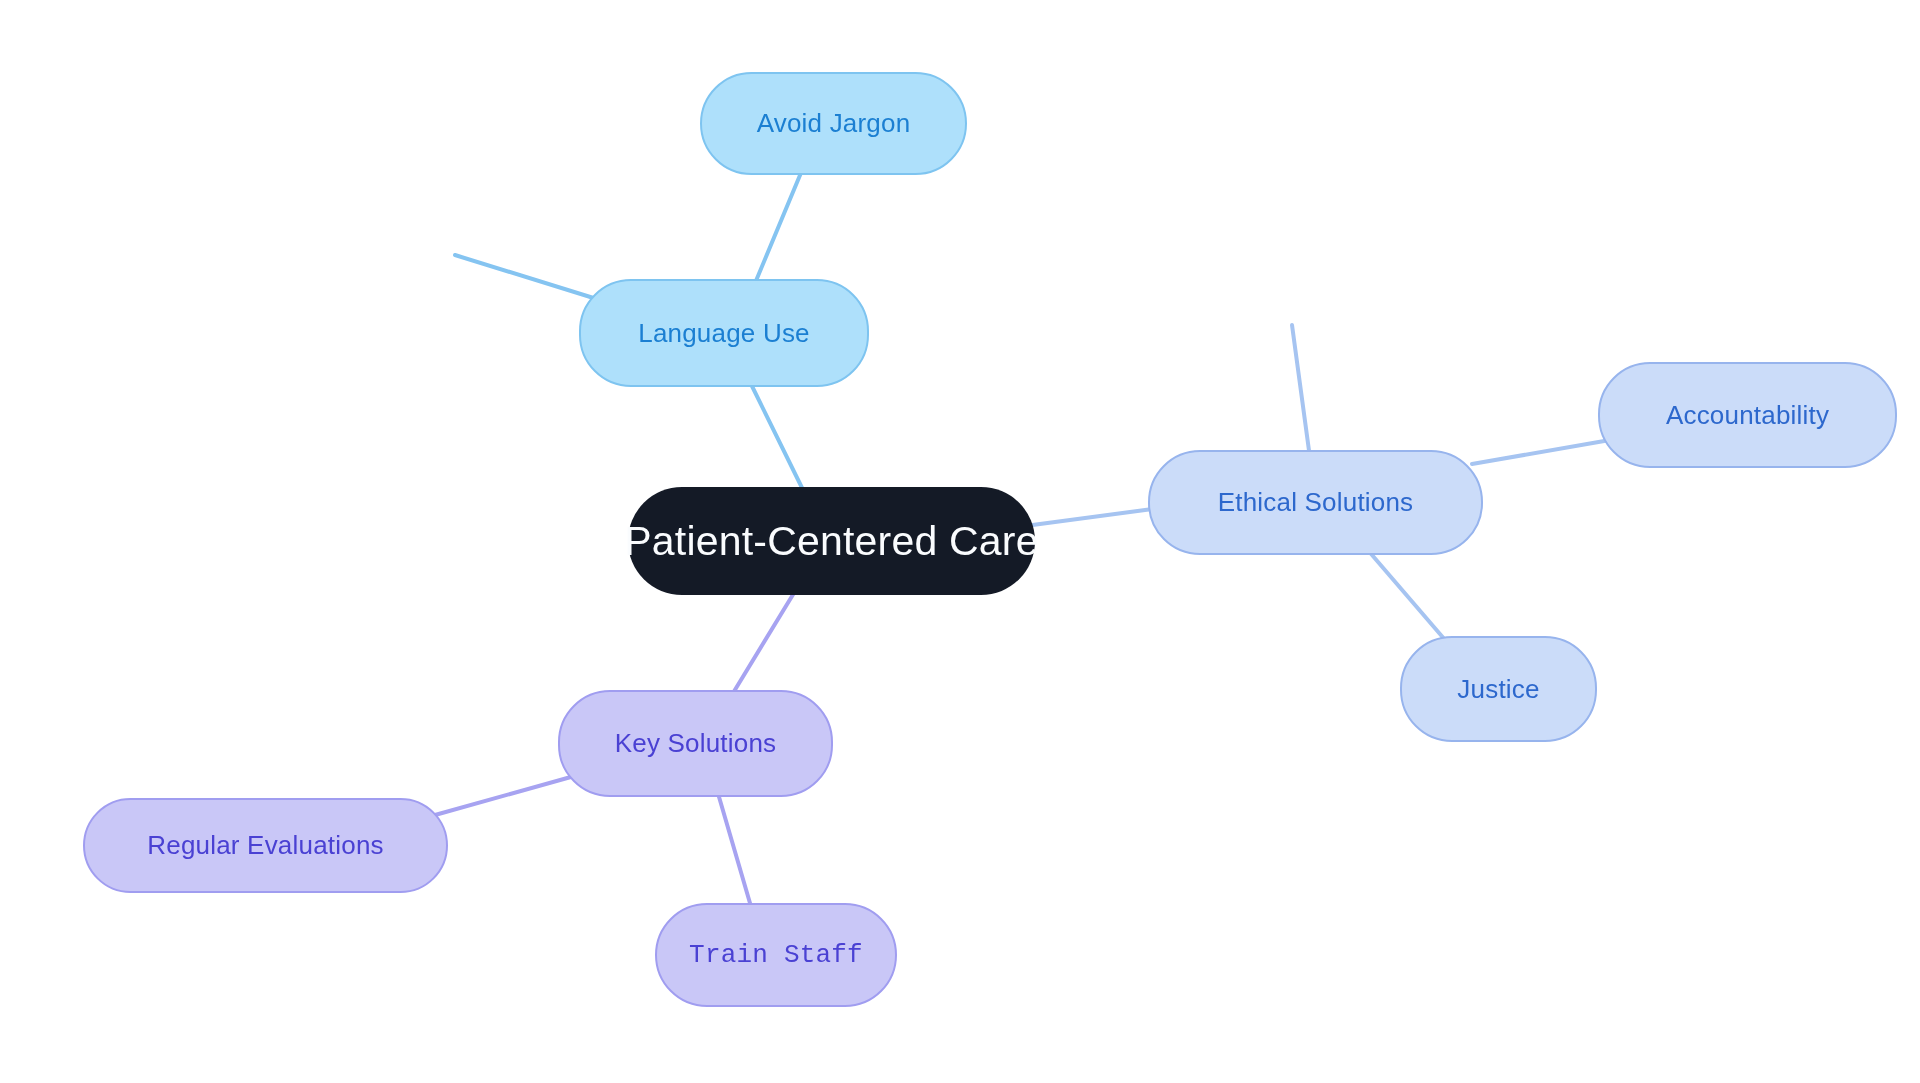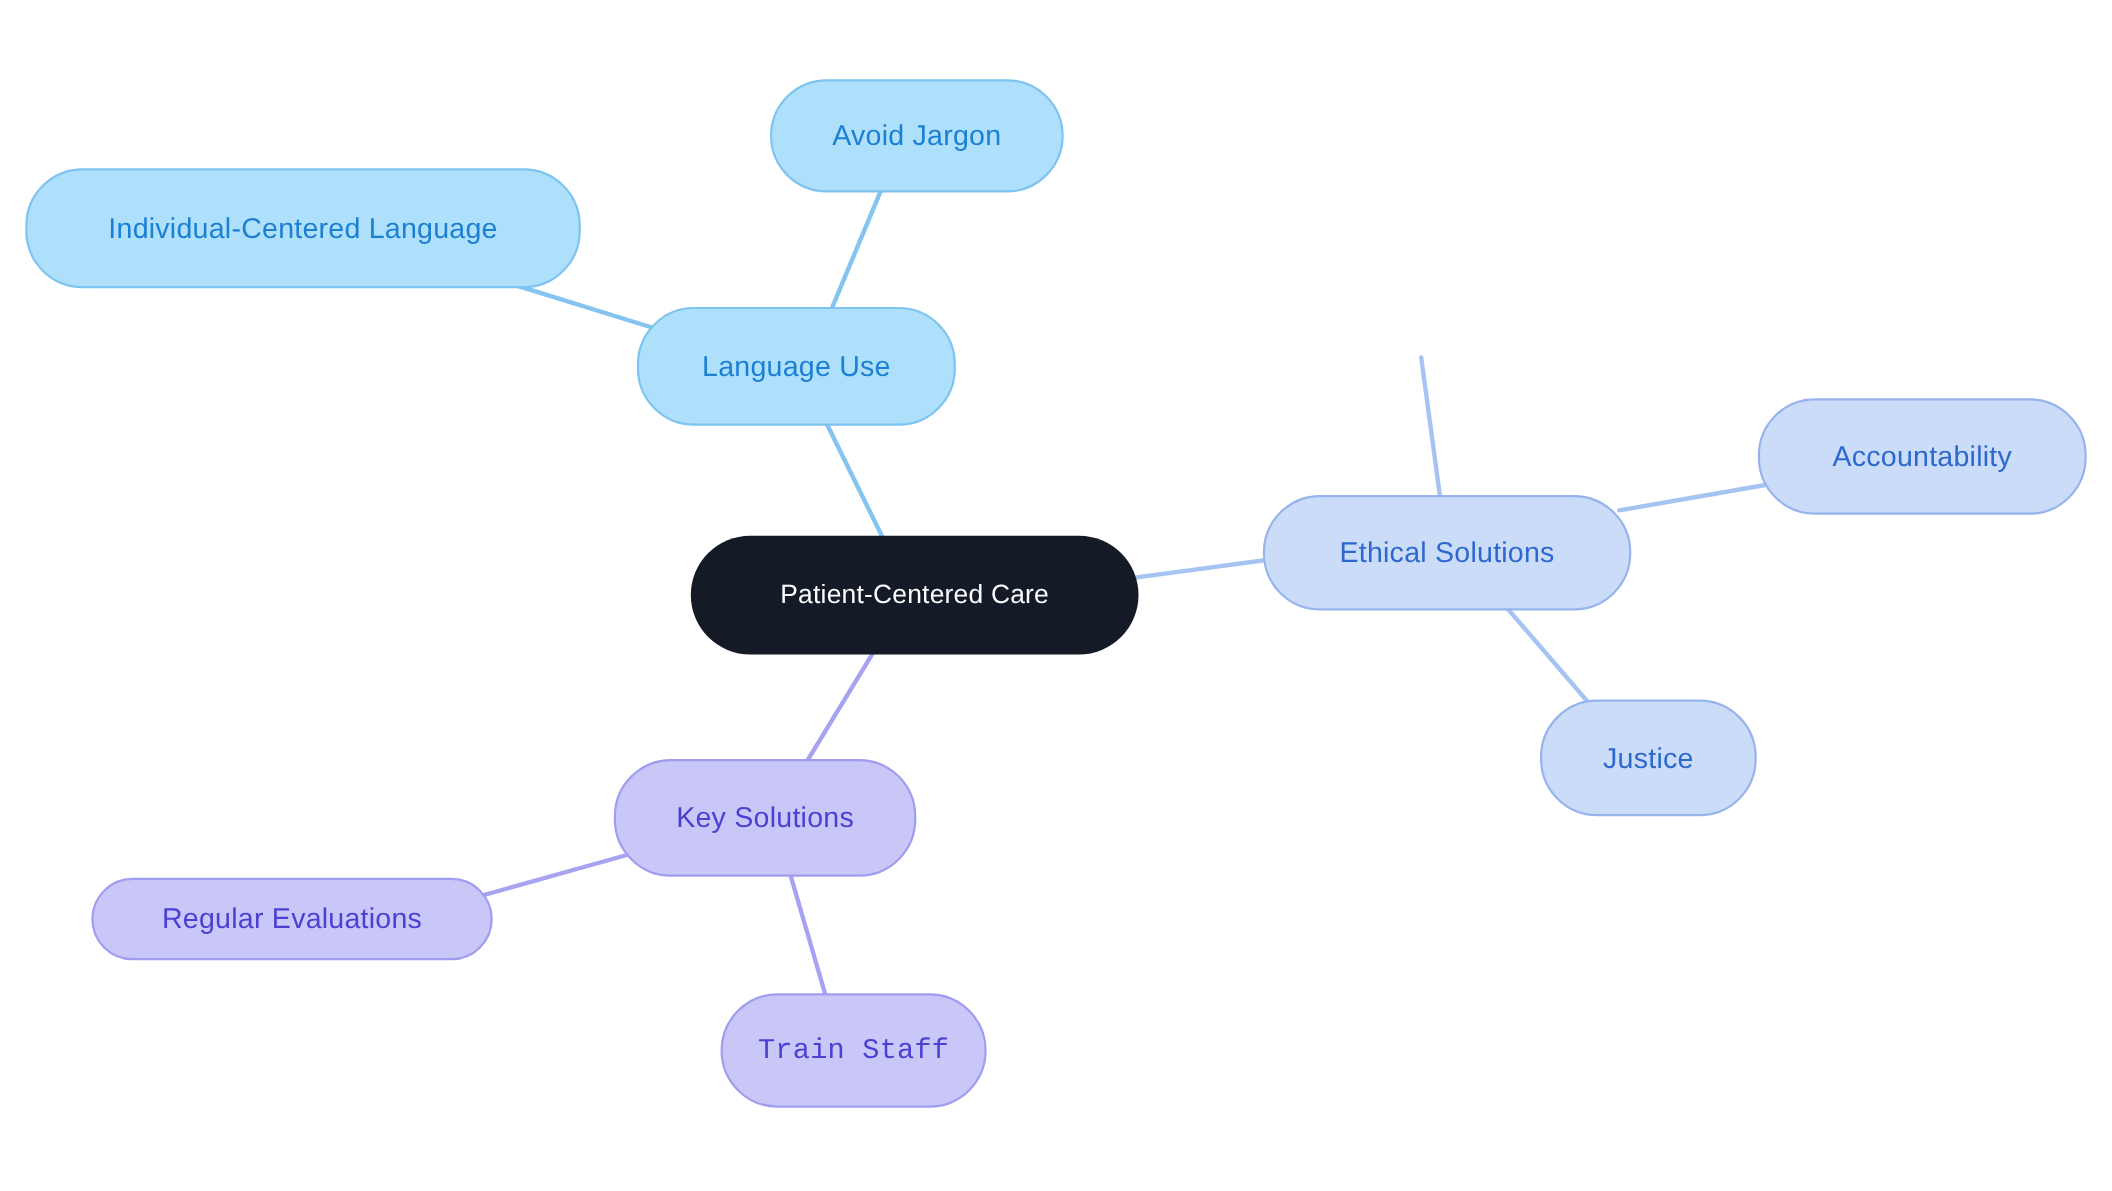--- a/index.html
+++ b/index.html
@@ -45,21 +45,21 @@
     font-weight: 500;
     letter-spacing: 0.2px;
     white-space: nowrap;
     cursor: default;
   }
   .node-root {
     background: var(--root-fill);
     color: var(--root-text);
     border: none;
     border-radius: 54px;
-    font-size: 24px;
+    font-size: 41px;
   }
   .node-sky {
     background: var(--sky-fill);
     border-color: var(--sky-border);
     color: var(--sky-text);
   }
   .node-peri {
     background: var(--peri-fill);
     border-color: var(--peri-border);
     color: var(--peri-text);
@@ -88,23 +88,22 @@
 
     <line class="edge-purple" x1="797" y1="588" x2="730" y2="698"></line>
     <line class="edge-purple" x1="578" y1="775" x2="435" y2="815"></line>
     <line class="edge-purple" x1="717" y1="790" x2="752" y2="910"></line>
   </svg>
 
   <div class="node node-root" style="left:628px; top:487px; width:407px; height:108px;">Patient-Centered Care</div>
 
   <div class="node node-sky" style="left:579px; top:279px; width:290px; height:108px;">Language Use</div>
   <div class="node node-sky" style="left:700px; top:72px; width:267px; height:103px;">Avoid Jargon</div>
-  <div class="node node-sky" style="left:23px; top:153px; width:505px; height:109px;">Individual-Centered Language</div>
 
   <div class="node node-peri" style="left:1148px; top:450px; width:335px; height:105px;">Ethical Solutions</div>
   <div class="node node-peri" style="left:1598px; top:362px; width:299px; height:106px;">Accountability</div>
   <div class="node node-peri" style="left:1400px; top:636px; width:197px; height:106px;">Justice</div>
 
   <div class="node node-purple" style="left:558px; top:690px; width:275px; height:107px;">Key Solutions</div>
-  <div class="node node-purple" style="left:83px; top:798px; width:365px; height:75px;">Regular Evaluations</div>
+  <div class="node node-purple" style="left:83px; top:798px; width:365px; height:95px;">Regular Evaluations</div>
   <div class="node node-purple" style="left:655px; top:903px; width:242px; height:104px;font-family:Liberation Mono, monospace;">Train Staff</div>
 
 </div>
 
 </body></html>

